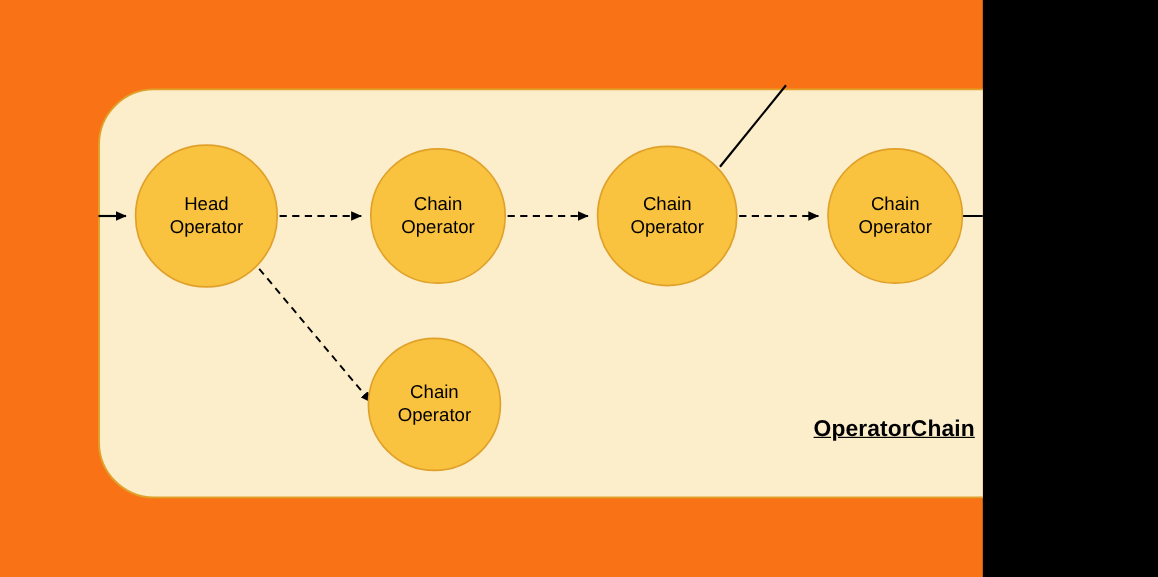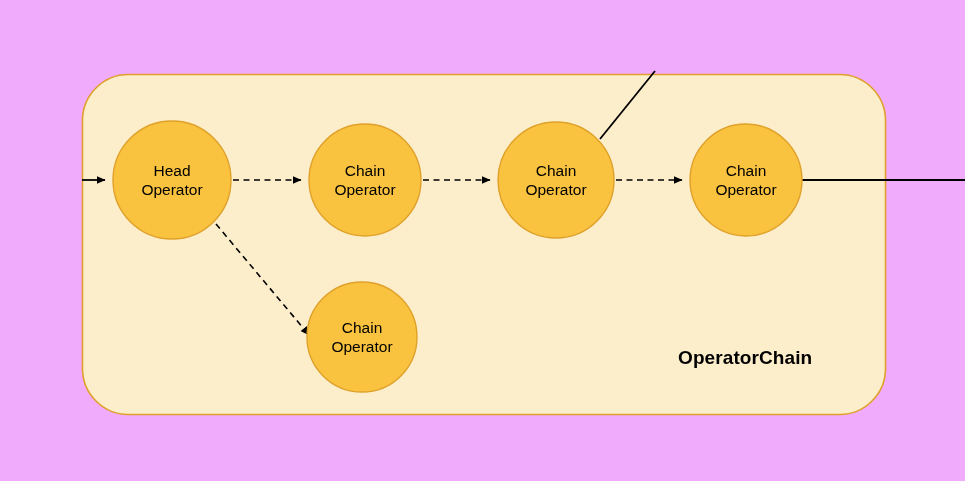--- a/index.html
+++ b/index.html
@@ -2,23 +2,23 @@
 <html><head>
 <meta charset="utf-8">
 <style>
   html, body {
     margin: 0;
     padding: 0;
     background: #000000;
   }
   #canvas {
     position: relative;
-    width: 965px;
+    width: 819px;
     height: 481px;
-    background: #f0abfc;
+    background: #f97316;
     overflow: hidden;
     font-family: "Liberation Sans", sans-serif;
   }
   #diagram-svg {
     position: absolute;
     left: 0;
     top: 0;
     width: 965px;
     height: 481px;
   }
@@ -32,20 +32,21 @@
     font-weight: 400;
     pointer-events: none;
     white-space: pre-line;
   }
   .container-title {
     position: absolute;
     color: #000000;
     font-family: "Liberation Sans", sans-serif;
     font-size: 19px;
     font-weight: bold;
+    text-decoration: underline;
     letter-spacing: 0.1px;
   }
 </style>
 </head>
 <body>
 
 <div id="canvas">
 
   <svg id="diagram-svg" viewBox="0 0 965 481">
     <defs>

